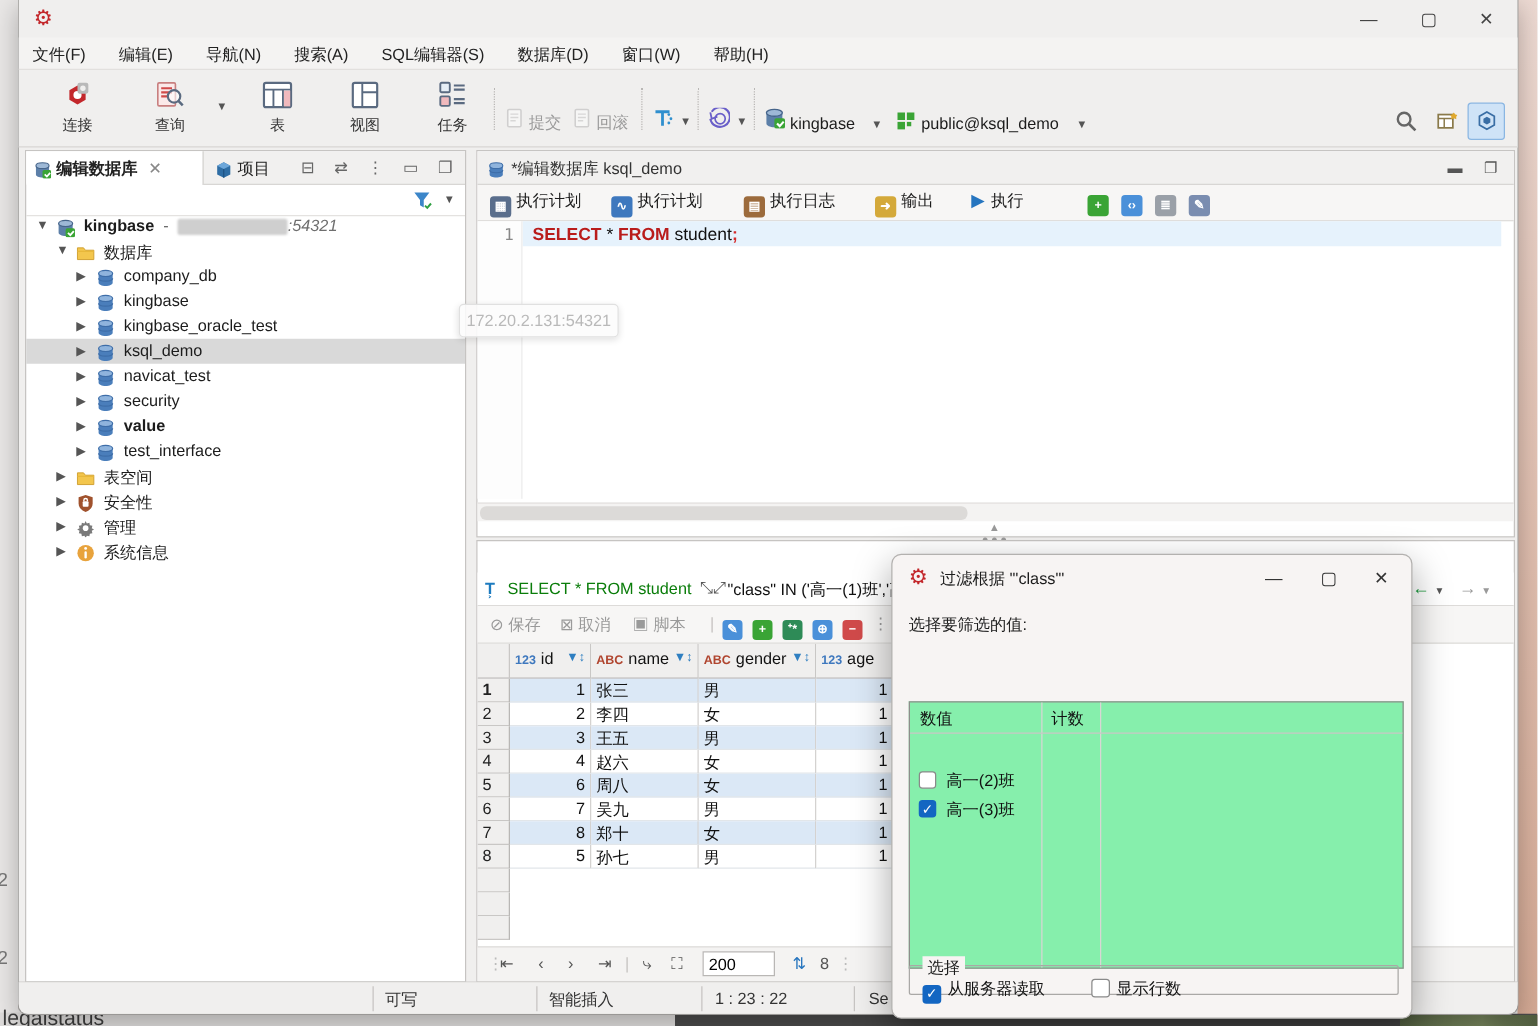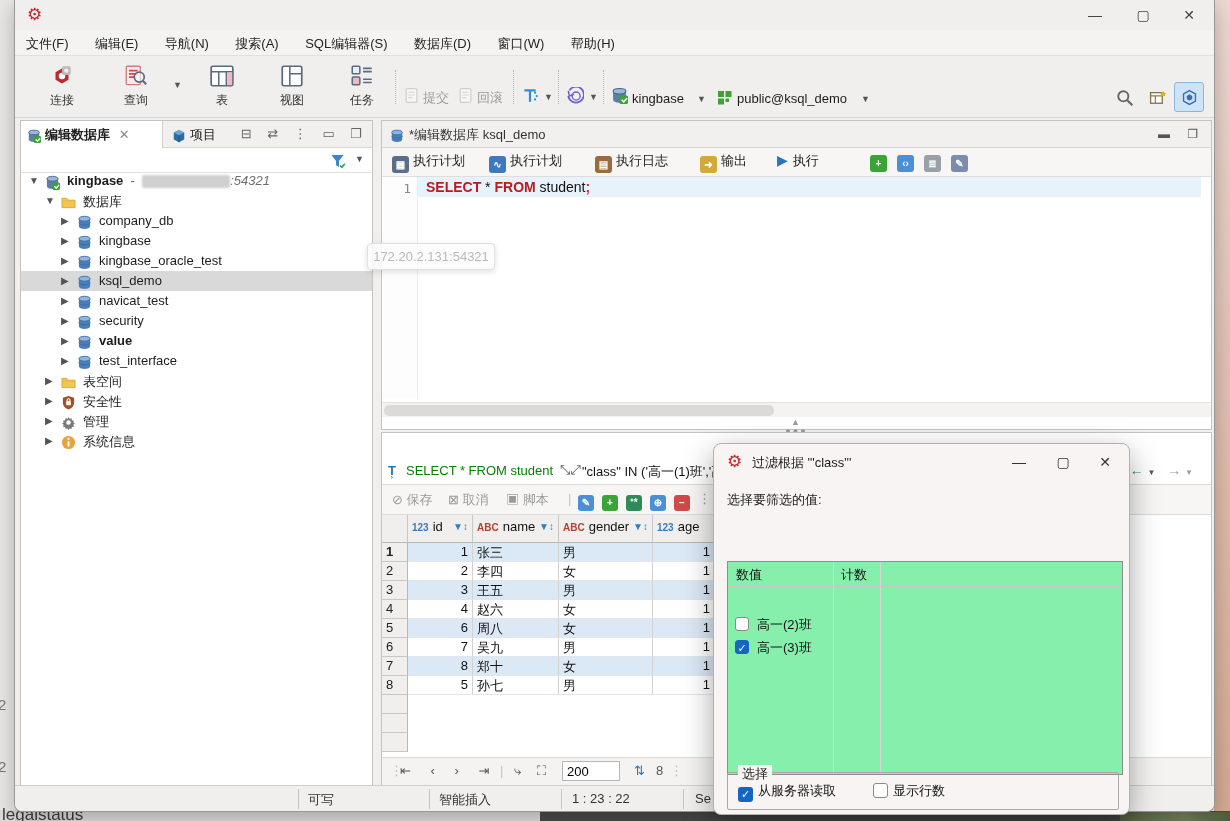--- a/index.html
+++ b/index.html
@@ -168,21 +168,21 @@
   .dl-col2 { position:absolute; left:113px; top:4px; }
   .dl-v1 { position:absolute; left:105px; top:0; width:1px; height:100%; background:#d8d6d4; }
   .dl-v2 { position:absolute; left:152px; top:0; width:1px; height:100%; background:#d8d6d4; }
   .dl-row { position:absolute; left:1px; width:150px; height:22px; font-size:13px; color:#111; }
   .dl-row.sel { background:#ddebf8; border:1px solid #78aede; width:438px; max-width:389px; }
   .cb { position:absolute; left:6px; top:4px; width:14px; height:14px; background:#fff;
     border:1px solid #8a8a8a; border-radius:3px; }
   .cb.on { background:#1366c2; border-color:#1366c2; color:#fff; font-size:11px; text-align:center;
     line-height:14px; }
   .dl-lab { position:absolute; left:28px; top:3px; }
-  .dgroup { position:absolute; left:13px; top:328px; width:392px; height:38px;
+  .dgroup { position:absolute; left:13px; top:328px; width:392px; height:24px;
     border:1px solid #aaa8a6; border-radius:2px; }
   .dg-legend { position:absolute; left:10px; top:-8px; background:#f7f4f3; padding:0 4px;
     font-size:13px; color:#1c1c1c; }
   .dg-opt { position:absolute; top:9px; font-size:13px; color:#111; }
   .dg-cb { position:relative; display:inline-block; width:15px; height:15px; border-radius:3px;
     vertical-align:-3px; margin-right:5px; }
   .dg-cb.on { background:#1366c2; color:#fff; font-size:11px; text-align:center; line-height:15px; }
   .dg-cb.off { background:#fff; border:1px solid #8a8a8a; }
 
   .svgi { vertical-align:middle; }

